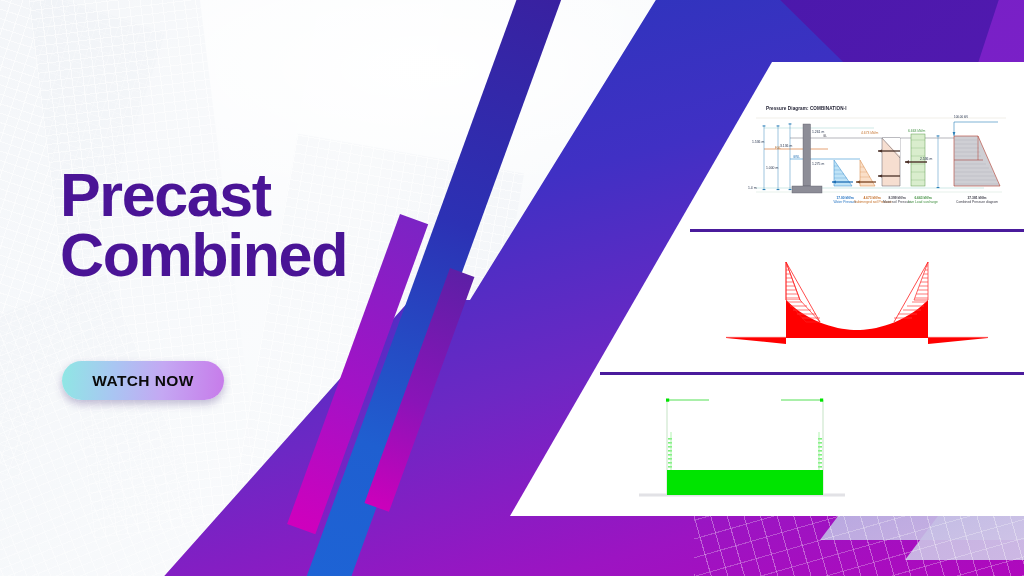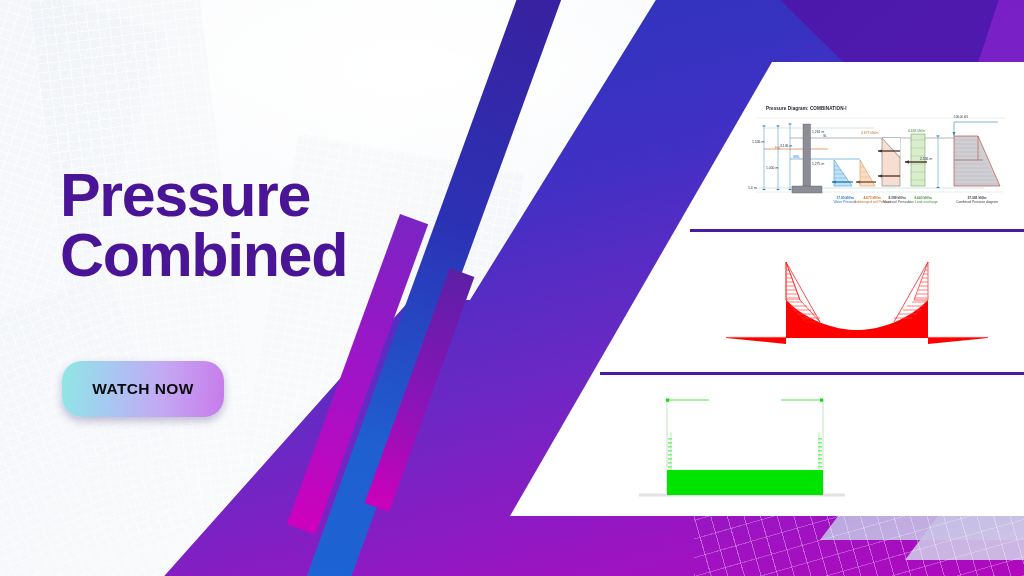--- a/index.html
+++ b/index.html
@@ -125,21 +125,21 @@
   
   .headline{
     position:absolute;left:60px;top:165px;width:430px;
     font-size:61px;line-height:.99;font-weight:bold;color:#4a1496;
     letter-spacing:-1.4px;
   }
   .headline span{display:block;}
 
   .cta{
     position:absolute;left:62px;top:361px;
-    width:162px;height:56px;border:0;border-radius:20px;
+    width:162px;height:39px;border:0;border-radius:20px;
     background:linear-gradient(95deg,#8fe7e4 0%,#a9c6f2 32%,#c4a8f3 62%,#c77bea 100%);
     box-shadow:0 4px 9px rgba(60,40,120,.30);
     color:#0a0a0a;font-size:15.5px;font-weight:bold;letter-spacing:.4px;
     font-family:"Liberation Sans", sans-serif;cursor:pointer;
     display:flex;align-items:center;justify-content:center;
   }
 </style>
 </head>
 <body>
 
@@ -410,19 +410,19 @@
           <rect x="193" y="84" width="4" height="1.6"></rect>
       </g>
       <line x1="46" y1="50" x2="46" y2="88" stroke="#9cf09c" stroke-width="0.8"></line>
       <line x1="194" y1="50" x2="194" y2="88" stroke="#9cf09c" stroke-width="0.8"></line>
 
       <rect x="42" y="88" width="156" height="25" fill="#00e400"></rect>
     </svg>
   </div>
 
   <div class="headline">
-    <span>Pressure</span>
+    <span>Precast</span>
     <span>Combined</span>
   </div>
 
   <button class="cta">WATCH NOW</button>
 
 </div>
 
 </body></html>

